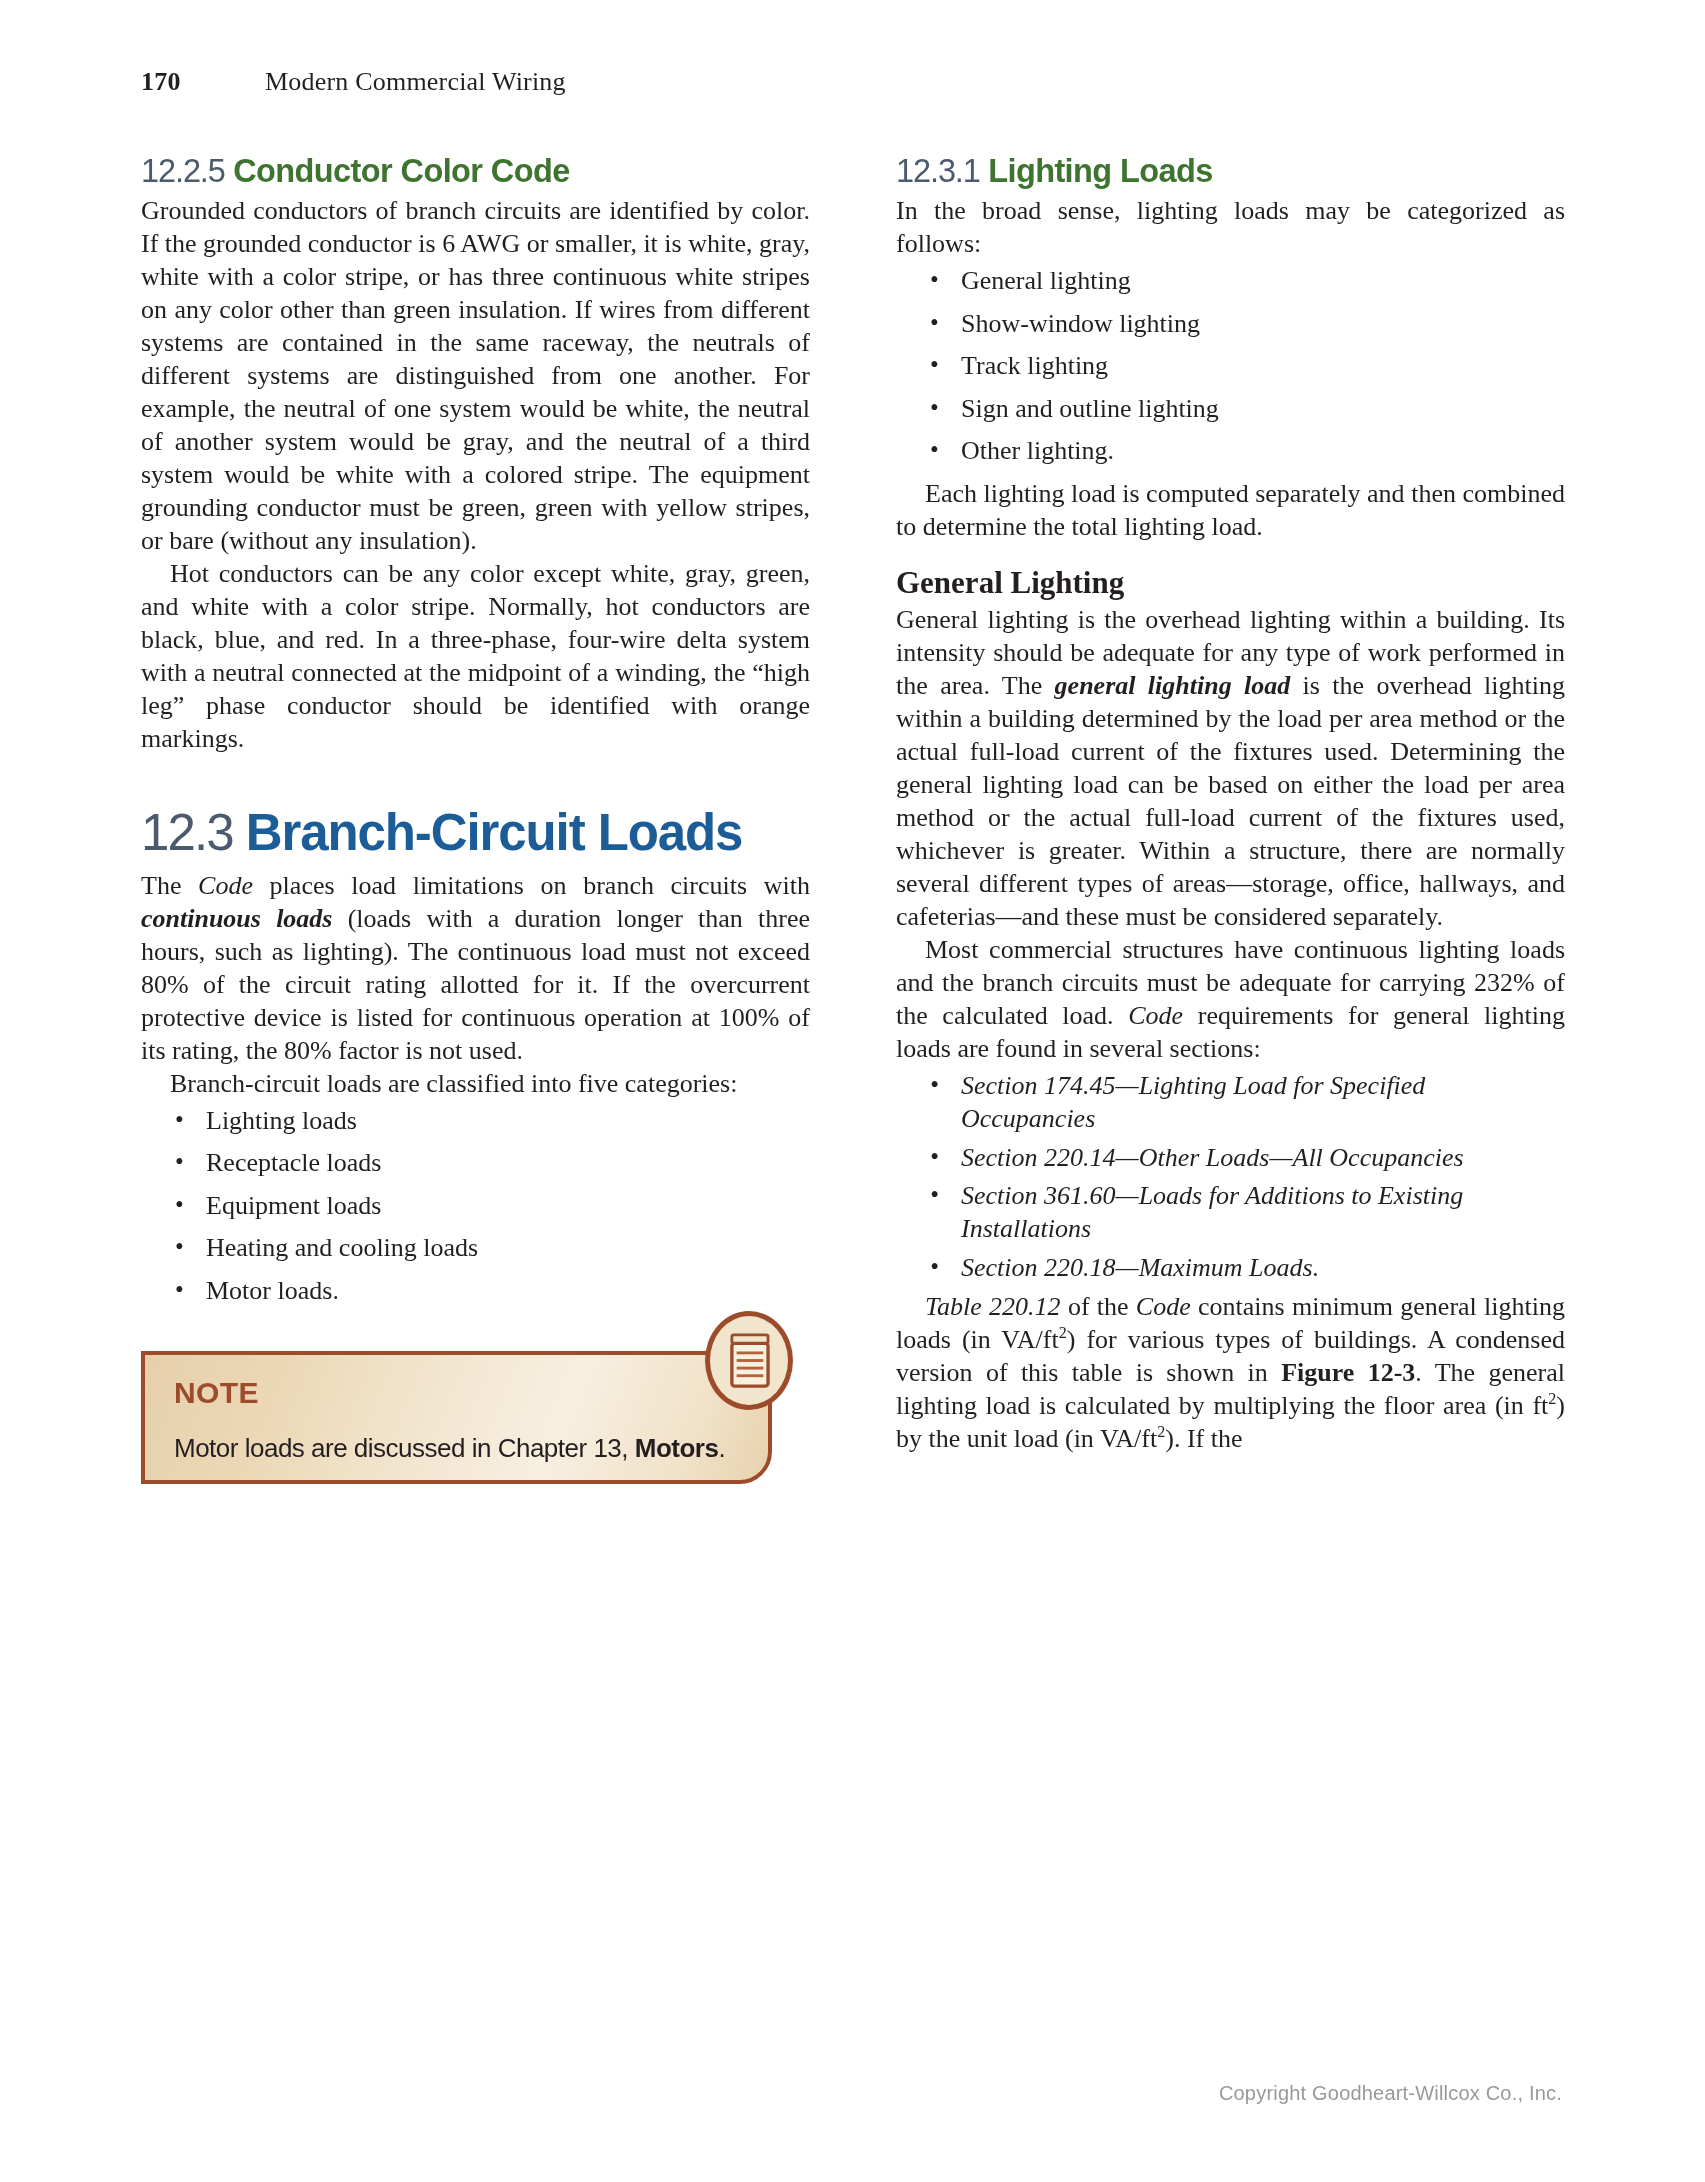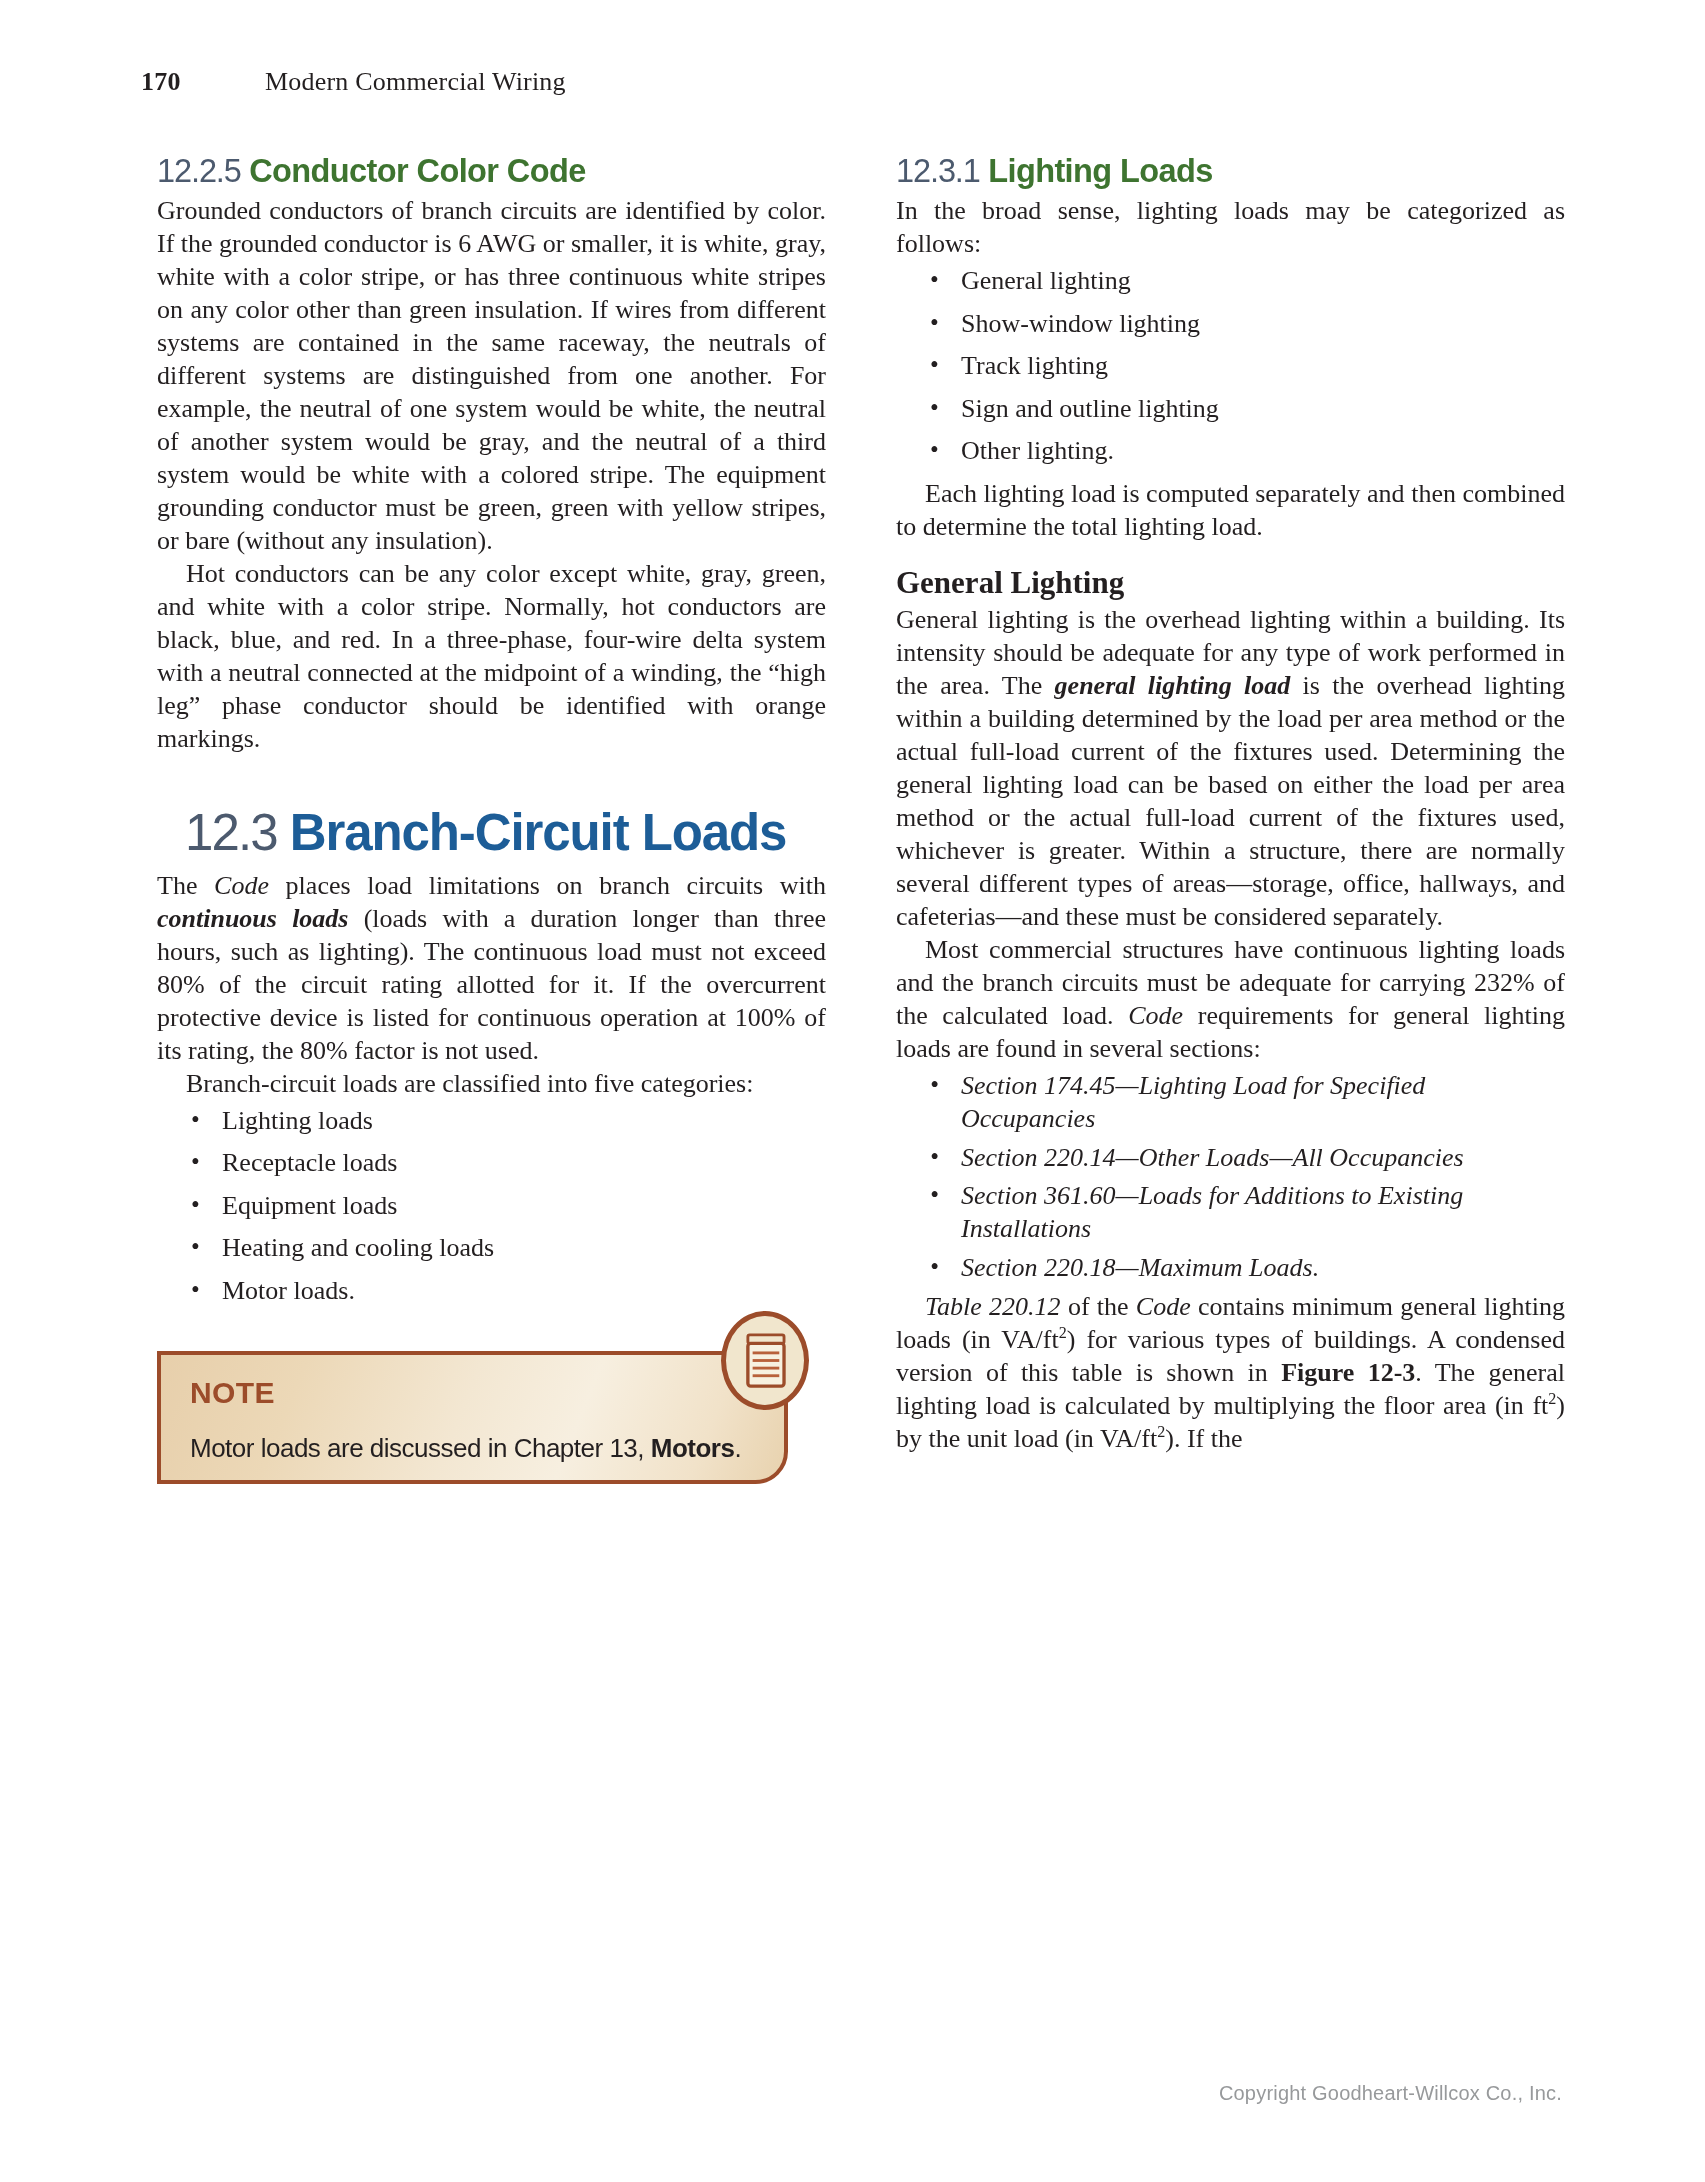--- a/index.html
+++ b/index.html
@@ -43,21 +43,21 @@
     left: 141px;
     top: 153px;
     width: 1424px;
     height: 1893px;
   }
   .col {
     position: absolute;
     top: 0;
     width: 669px;
   }
-  .col-left  { left: 16px; }
+  .col-left  { left: 0px; }
   .col-right { left: 755px; }
 
   
   h2.sec-head {
     margin: 0 0 3.8px 0;
     font-family: "Liberation Sans", sans-serif;
     font-size: 32.5px;
     font-weight: bold;
     line-height: 1.15;
     letter-spacing: -0.6px;
@@ -74,21 +74,20 @@
     font-family: "Liberation Sans", sans-serif;
     font-size: 51px;
     font-weight: bold;
     line-height: 1.1;
     letter-spacing: -1.1px;
   }
   h1.big-head .num {
     color: #4c5a6e;
     font-weight: normal;
     letter-spacing: -1.9px;
-    margin-left: 28px;
   }
   h1.big-head .title-blue { color: #1d5d97; }
 
   h3.sub-head {
     margin: 21px 0 1.9px 0;
     font-family: "Liberation Serif", serif;
     font-size: 31px;
     font-weight: bold;
     color: #231f20;
     line-height: 1.2;

